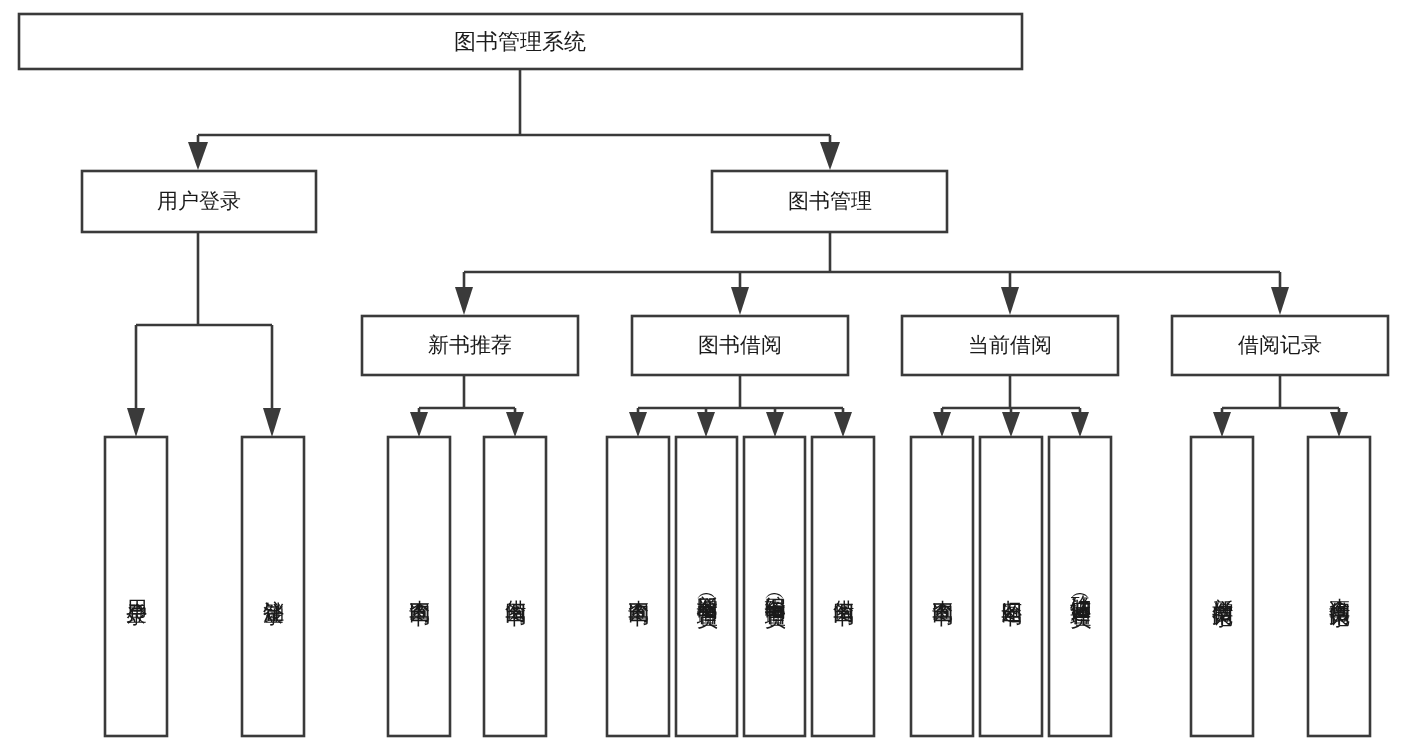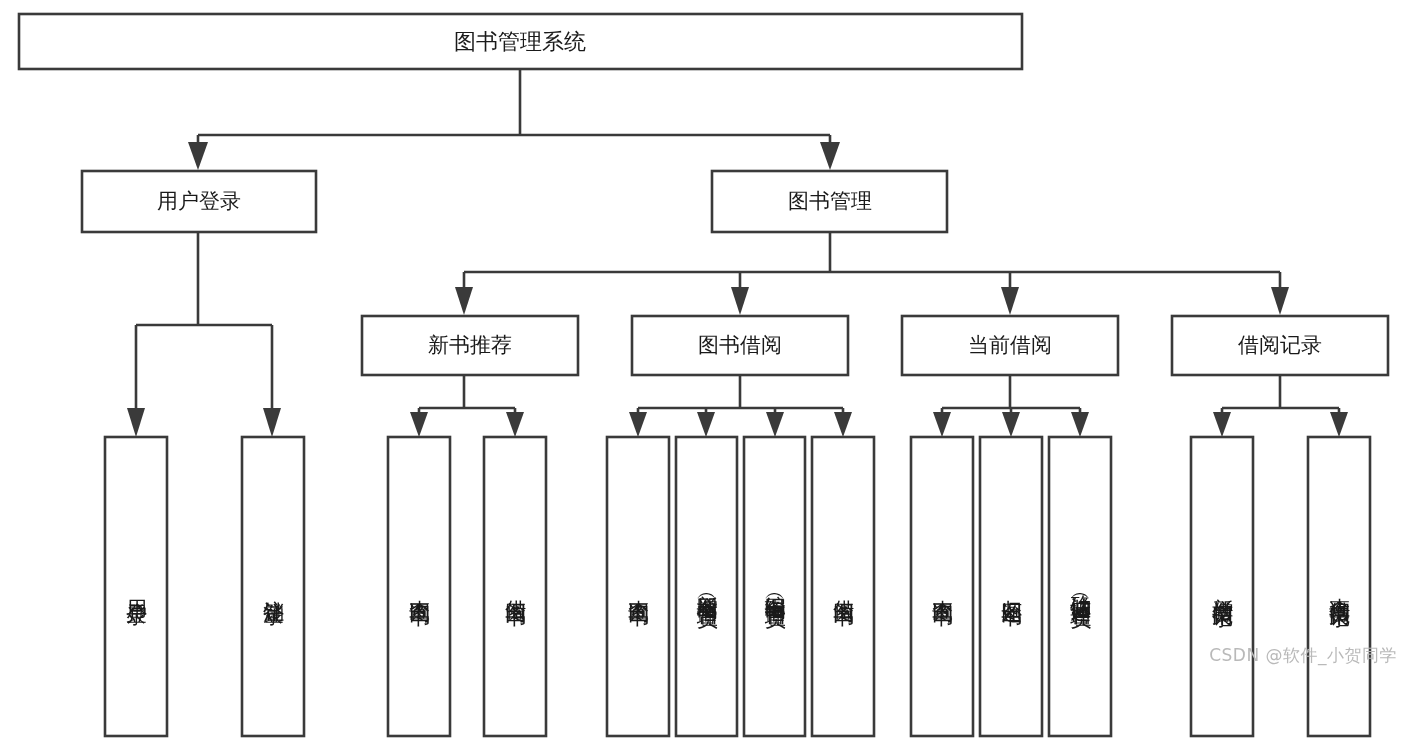--- a/index.html
+++ b/index.html
@@ -238,15 +238,14 @@
   <div class="leaf-label" style="left:744px; top:437px; width:61px; height:299px; display:flex; align-items:center; justify-content:center;">编辑图书（管理员）</div>
   <div class="leaf-label" style="left:812px; top:437px; width:62px; height:299px; display:flex; align-items:center; justify-content:center;">借阅图书</div>
 
   <div class="leaf-label" style="left:911px; top:437px; width:62px; height:299px; display:flex; align-items:center; justify-content:center;">查询图书</div>
   <div class="leaf-label" style="left:980px; top:437px; width:62px; height:299px; display:flex; align-items:center; justify-content:center;">归还图书</div>
   <div class="leaf-label" style="left:1049px; top:437px; width:62px; height:299px; display:flex; align-items:center; justify-content:center;">确认归还（管理员）</div>
 
   <div class="leaf-label" style="left:1191px; top:437px; width:62px; height:299px; display:flex; align-items:center; justify-content:center;">新增借阅记录</div>
   <div class="leaf-label" style="left:1308px; top:437px; width:62px; height:299px; display:flex; align-items:center; justify-content:center;">查询借阅记录</div>
 
-  <div class="watermark">CSDN @软件_小贺同学</div>
 
 </div>
 
 </body></html>

